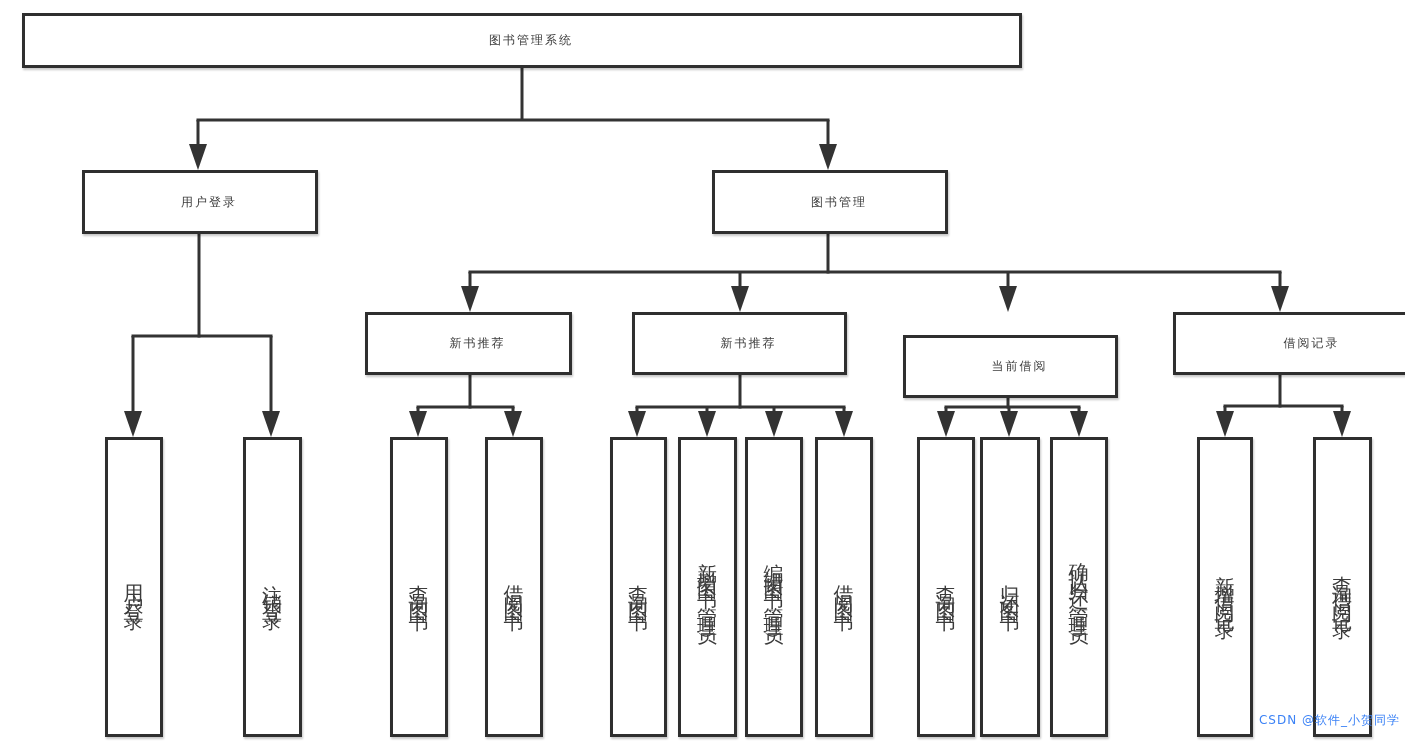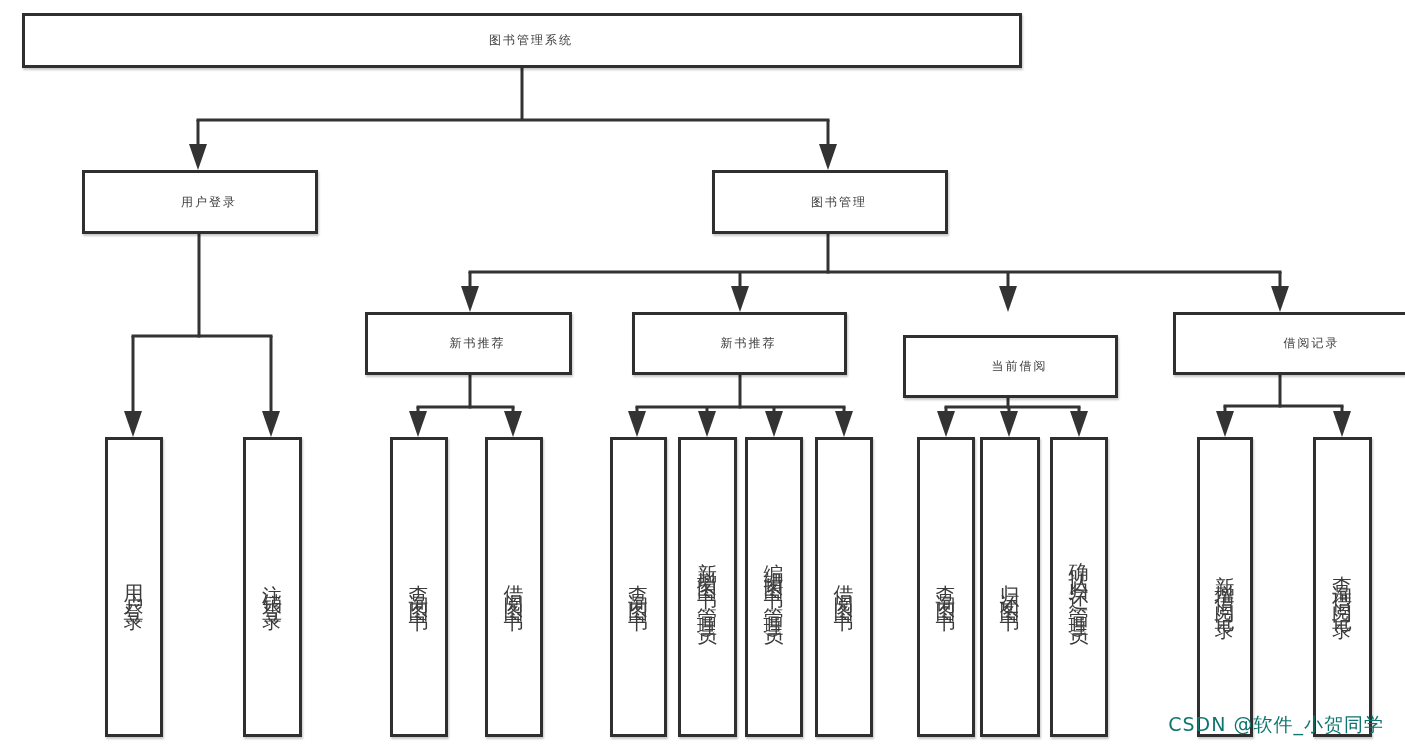--- a/index.html
+++ b/index.html
@@ -35,23 +35,23 @@
     letter-spacing:9px;
     line-height:1;
   }
   .root{left:22px;top:13px;width:1000px;height:55px;}
   .lvl2{top:170px;height:64px;}
   .lvl3{top:312px;height:63px;}
   .leaf{top:437px;height:300px;}
   .watermark{
     position:absolute;
     top:712px;
-    right:21px;
-    font-size:19px;
-    color:#0f766e;
+    right:5px;
+    font-size:12px;
+    color:#3b82f6;
     letter-spacing:1px;
     z-index:5;
     white-space:nowrap;
   }
 </style>
 </head>
 <body>
 
 <div id="stage">
 

